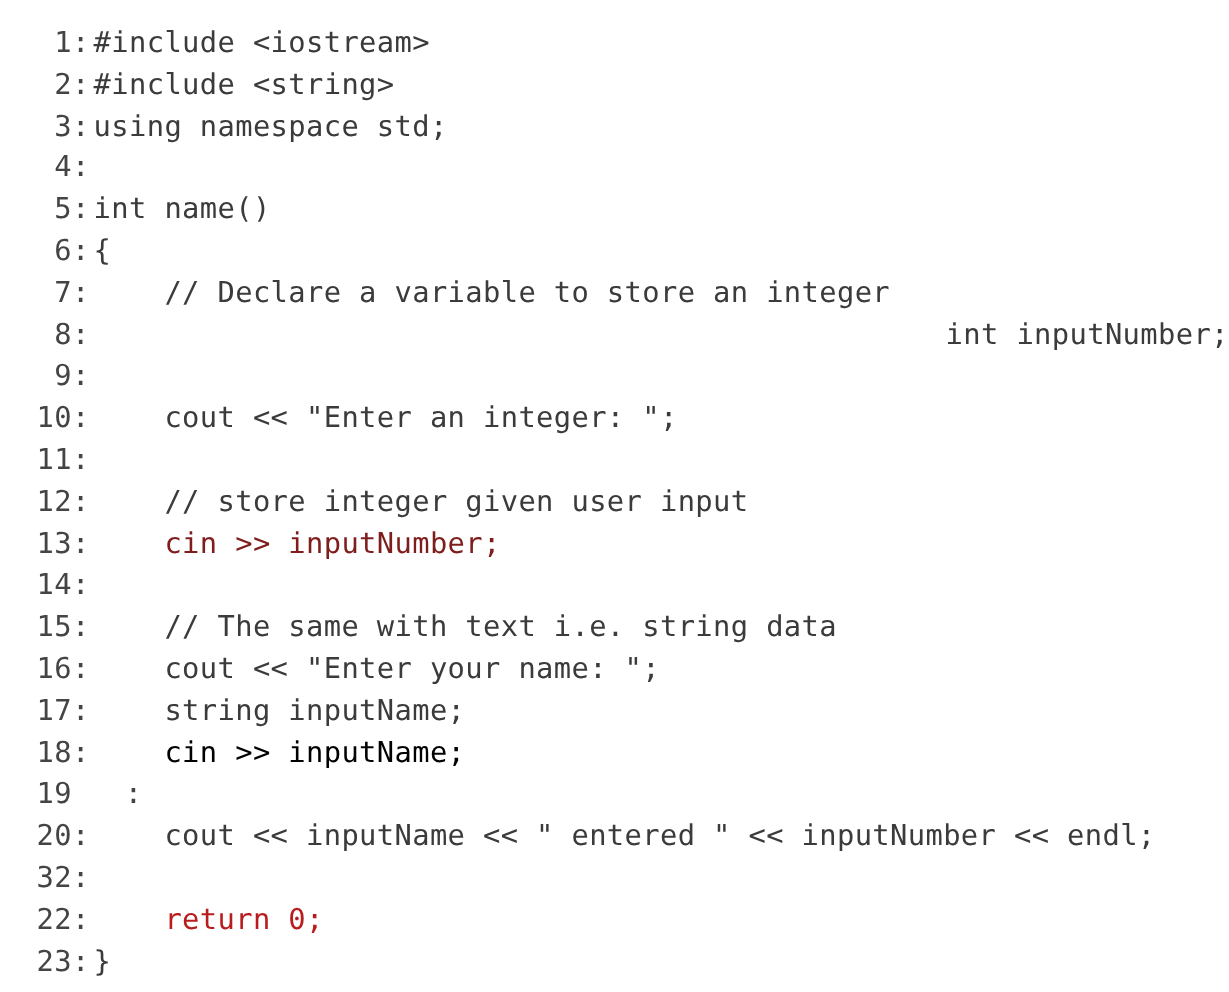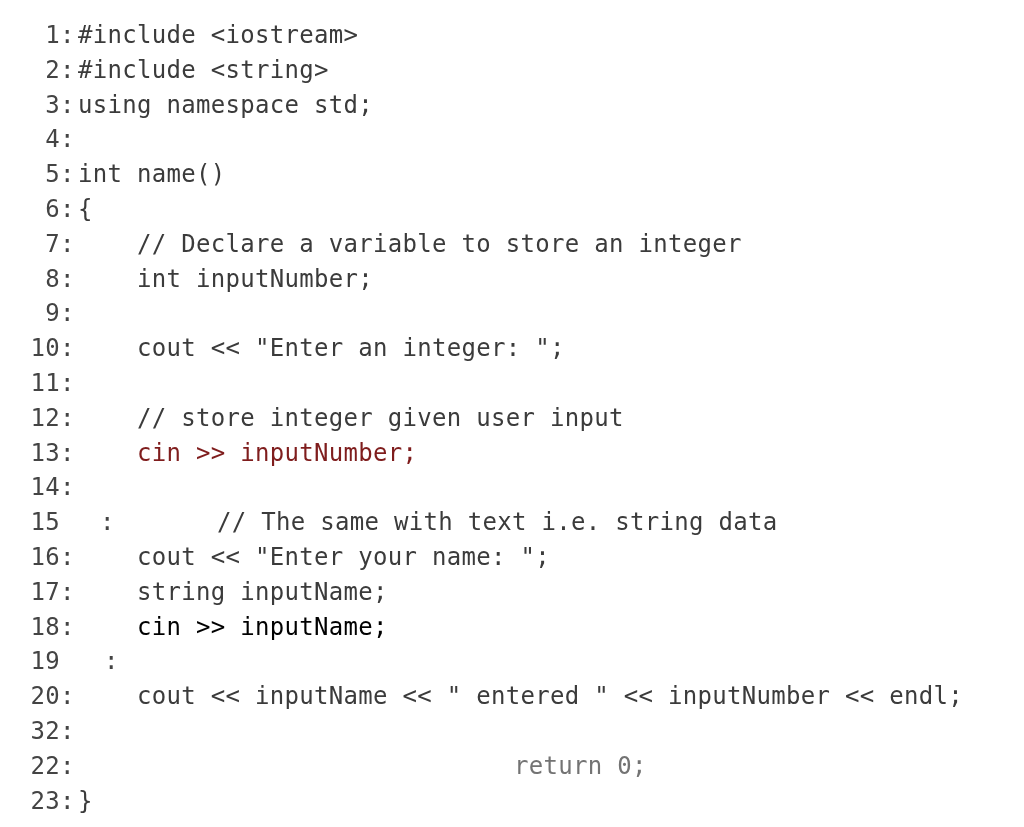--- a/index.html
+++ b/index.html
@@ -69,30 +69,30 @@
 
 <div id="code-listing" style="background: rgb(255, 255, 255);">
   <div id="code-lines">
       <div class="code-line" style="color: rgb(59, 59, 59);"><span class="line-number">1</span><span class="line-gutter-colon">:</span><span class="line-text" style="color: rgb(59, 59, 59);">#include &lt;iostream&gt;</span></div>
       <div class="code-line" style="color: rgb(59, 59, 59);"><span class="line-number">2</span><span class="line-gutter-colon">:</span><span class="line-text" style="color: rgb(59, 59, 59);">#include &lt;string&gt;</span></div>
       <div class="code-line" style="color: rgb(59, 59, 59);"><span class="line-number">3</span><span class="line-gutter-colon">:</span><span class="line-text" style="color: rgb(59, 59, 59);">using namespace std;</span></div>
       <div class="code-line" style="color: rgb(59, 59, 59);"><span class="line-number">4</span><span class="line-gutter-colon">:</span><span class="line-text" style="color: rgb(59, 59, 59);"></span></div>
       <div class="code-line" style="color: rgb(59, 59, 59);"><span class="line-number">5</span><span class="line-gutter-colon">:</span><span class="line-text" style="color: rgb(59, 59, 59);">int name()</span></div>
       <div class="code-line" style="color: rgb(59, 59, 59);"><span class="line-number">6</span><span class="line-gutter-colon">:</span><span class="line-text" style="color: rgb(59, 59, 59);">{</span></div>
       <div class="code-line" style="color: rgb(59, 59, 59);"><span class="line-number">7</span><span class="line-gutter-colon">:</span><span class="line-text" style="color: rgb(59, 59, 59);">    // Declare a variable to store an integer</span></div>
-      <div class="code-line" style="color: rgb(59, 59, 59);"><span class="line-number">8</span><span class="line-gutter-colon">:</span><span class="line-text" style="color: rgb(59, 59, 59);">    int inputNumber;</span></div>
+      <div class="code-line" style="color: rgb(59, 59, 59);"><span class="line-number">8</span><span class="line-gutter-colon">:</span><span class="line-text" style="color: rgb(59, 59, 59); text-align: right;">    int inputNumber;</span></div>
       <div class="code-line" style="color: rgb(59, 59, 59);"><span class="line-number">9</span><span class="line-gutter-colon">:</span><span class="line-text" style="color: rgb(59, 59, 59);"></span></div>
       <div class="code-line" style="color: rgb(59, 59, 59);"><span class="line-number">10</span><span class="line-gutter-colon">:</span><span class="line-text" style="color: rgb(59, 59, 59);">    cout &lt;&lt; "Enter an integer: ";</span></div>
       <div class="code-line" style="color: rgb(59, 59, 59);"><span class="line-number">11</span><span class="line-gutter-colon">:</span><span class="line-text" style="color: rgb(59, 59, 59);"></span></div>
       <div class="code-line" style="color: rgb(59, 59, 59);"><span class="line-number">12</span><span class="line-gutter-colon">:</span><span class="line-text" style="color: rgb(59, 59, 59);">    // store integer given user input</span></div>
       <div class="code-line" style="color: rgb(59, 59, 59);"><span class="line-number">13</span><span class="line-gutter-colon">:</span><span class="line-text" style="color: #7f1d1d;">    cin &gt;&gt; inputNumber;</span></div>
       <div class="code-line" style="color: rgb(59, 59, 59);"><span class="line-number">14</span><span class="line-gutter-colon">:</span><span class="line-text" style="color: rgb(59, 59, 59);"></span></div>
-      <div class="code-line" style="color: rgb(59, 59, 59); gap: 40px;"><span class="line-number">15</span><span class="line-gutter-colon">:</span><span class="line-text" style="color: rgb(59, 59, 59);">    // The same with text i.e. string data</span></div>
+      <div class="code-line" style="color: rgb(59, 59, 59);"><span class="line-number">15</span><span class="line-gutter-colon">:</span><span class="line-text" style="color: rgb(59, 59, 59);">    // The same with text i.e. string data</span></div>
       <div class="code-line" style="color: rgb(59, 59, 59);"><span class="line-number">16</span><span class="line-gutter-colon">:</span><span class="line-text" style="color: rgb(59, 59, 59);">    cout &lt;&lt; "Enter your name: ";</span></div>
       <div class="code-line" style="color: rgb(59, 59, 59);"><span class="line-number">17</span><span class="line-gutter-colon">:</span><span class="line-text" style="color: rgb(59, 59, 59);">    string inputName;</span></div>
       <div class="code-line" style="color: rgb(59, 59, 59);"><span class="line-number">18</span><span class="line-gutter-colon">:</span><span class="line-text" style="color: #000000;">    cin &gt;&gt; inputName;</span></div>
       <div class="code-line" style="color: rgb(59, 59, 59); gap: 44px;"><span class="line-number">19</span><span class="line-gutter-colon">:</span><span class="line-text" style="color: rgb(59, 59, 59);"></span></div>
       <div class="code-line" style="color: rgb(59, 59, 59);"><span class="line-number">20</span><span class="line-gutter-colon">:</span><span class="line-text" style="color: rgb(59, 59, 59);">    cout &lt;&lt; inputName &lt;&lt; " entered " &lt;&lt; inputNumber &lt;&lt; endl;</span></div>
       <div class="code-line" style="color: rgb(59, 59, 59);"><span class="line-number">32</span><span class="line-gutter-colon">:</span><span class="line-text" style="color: rgb(59, 59, 59);"></span></div>
-      <div class="code-line" style="color: rgb(59, 59, 59);"><span class="line-number">22</span><span class="line-gutter-colon">:</span><span class="line-text" style="color: #737373; text-align: center;">    return 0;</span></div>
+      <div class="code-line" style="color: rgb(59, 59, 59);"><span class="line-number">22</span><span class="line-gutter-colon">:</span><span class="line-text" style="color: #b91c1c;">    return 0;</span></div>
       <div class="code-line" style="color: rgb(59, 59, 59); align-items: flex-end;"><span class="line-number">23</span><span class="line-gutter-colon">:</span><span class="line-text" style="color: rgb(59, 59, 59);">}</span></div>
     </div>
 </div>
 
 </body></html>

